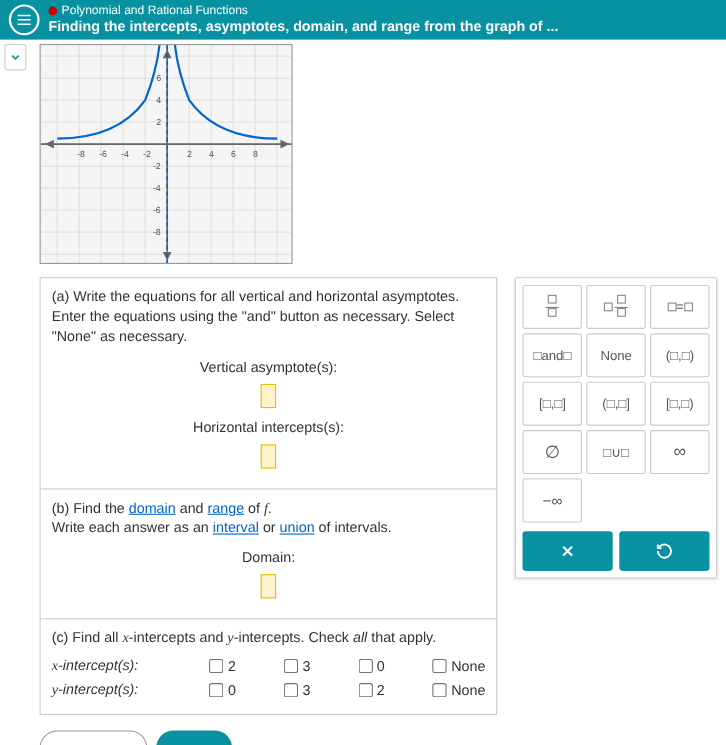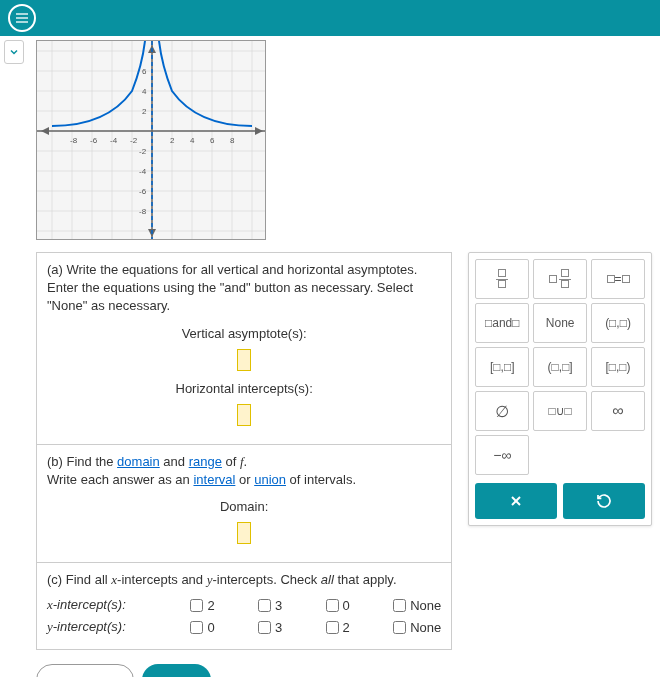--- a/index.html
+++ b/index.html
@@ -45,20 +45,27 @@
 </head>
 <body>
 
 <div class="header">
   <div class="menu-btn">
     <svg viewBox="0 0 24 24" fill="none" stroke="#fff" stroke-width="2">
         <line x1="3" y1="6" x2="21" y2="6"></line>
         <line x1="3" y1="12" x2="21" y2="12"></line>
         <line x1="3" y1="18" x2="21" y2="18"></line>
       </svg>
+  </div>
+  <div class="header-txt">
+    <div class="topic">
+      <span class="topic-dot"></span>
+      <span>Polynomial and Rational Functions</span>
+    </div>
+    <div class="subtitle">Finding the intercepts, asymptotes, domain, and range from the graph of ...</div>
   </div>
 </div>
 <div class="chev">
   <svg width="12" height="12" viewBox="0 0 24 24" fill="none" stroke="#0891a0" stroke-width="3">
       <polyline points="6 9 12 15 18 9"></polyline>
     </svg>
 </div>
 
 <div class="content">
   <div class="graph-box">

